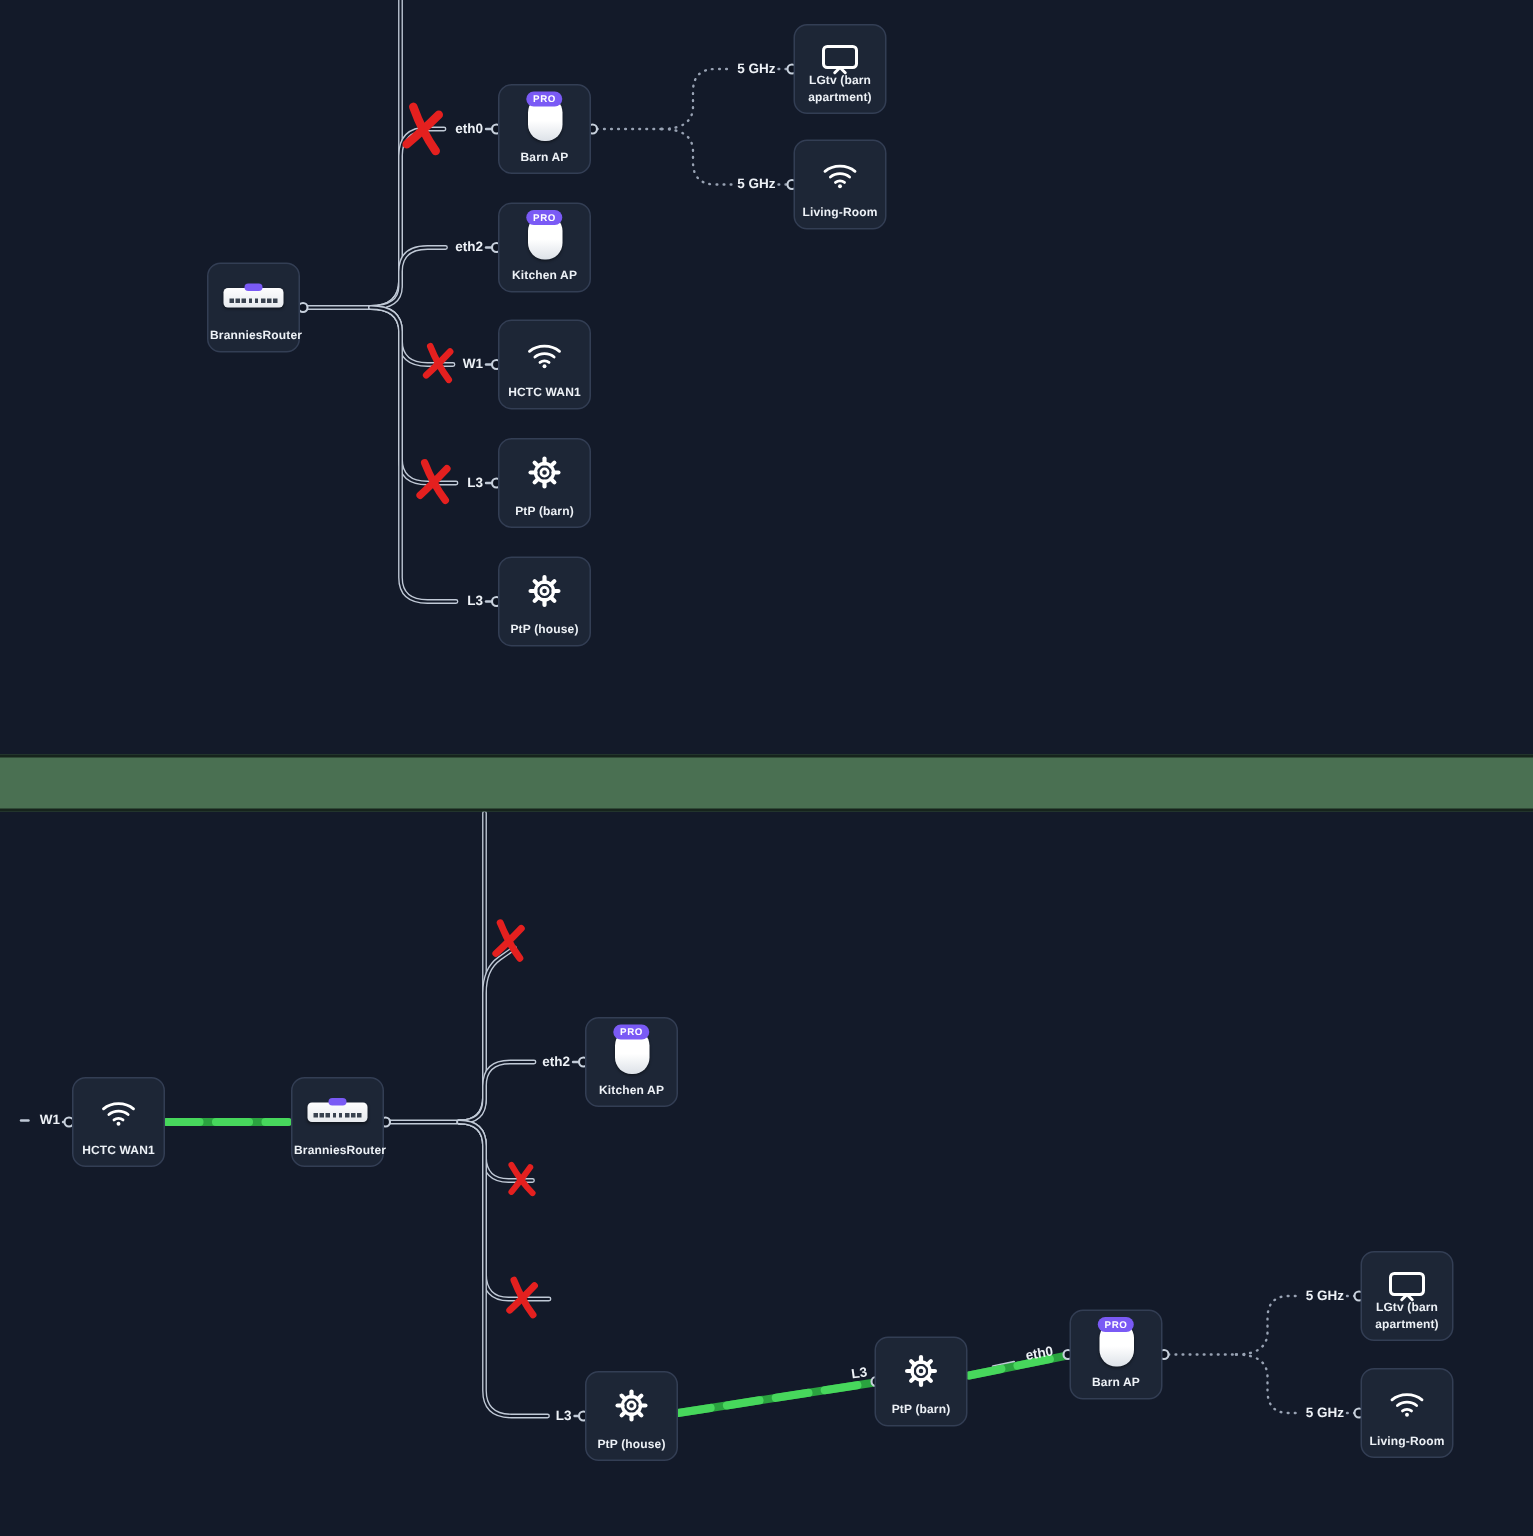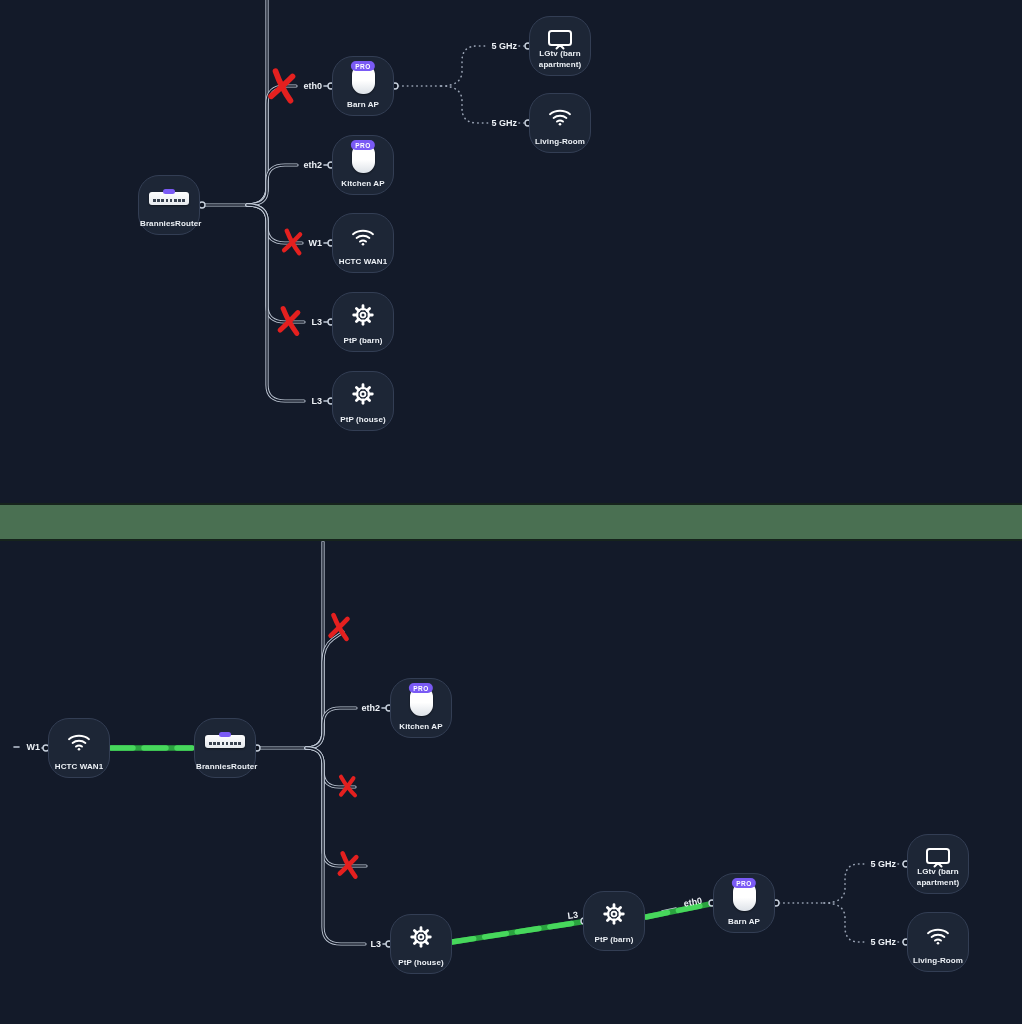--- a/index.html
+++ b/index.html
@@ -16,21 +16,21 @@
   .pipe-i{fill:none;stroke:var(--background);stroke-width:1.4;stroke-linecap:round;}
   .thin{fill:none;stroke:var(--line);stroke-width:1.6;stroke-linecap:round;}
   .dotted{fill:none;stroke:var(--dotted-line);stroke-width:1.6;stroke-linecap:round;stroke-dasharray:.5 4.2;}
   .green-base{fill:none;stroke:var(--link-green);stroke-width:5.4;stroke-linecap:round;}
   .green-bright{fill:none;stroke:var(--link-green-bright);stroke-width:5.4;stroke-linecap:round;stroke-dasharray:22 11;}
   .portdot{fill:#0d1320;stroke:#c7d0dc;stroke-width:1.4;}
   .xstroke{fill:none;stroke:var(--error-red);stroke-width:5.2;stroke-linecap:round;}
   .divider{position:absolute;left:0;top:503px;width:1022px;height:38px;background:var(--green-bar);
     border-top:2px solid #16241c;border-bottom:2px solid #16241c;box-sizing:border-box;z-index:2;}
   .node{position:absolute;width:62px;height:60px;background:var(--card-bg);
-    border:1px solid var(--card-border);border-radius:21px;box-sizing:border-box;z-index:3;
+    border:1px solid var(--card-border);border-radius:9px;box-sizing:border-box;z-index:3;
     display:flex;flex-direction:column;align-items:center;justify-content:flex-end;padding-bottom:5px;cursor:pointer;}
   .node-label{font-size:8px;font-weight:600;color:var(--label-text);text-align:center;
     line-height:1.3;max-width:58px;letter-spacing:.1px;}
   .iconwrap{position:absolute;top:6px;left:0;right:0;height:32px;display:flex;align-items:center;justify-content:center;}
   .ap-capsule{width:23px;height:30px;border-radius:11px;background:linear-gradient(180deg,#ffffff 55%,#dde2e8);
     box-shadow:0 1px 2px rgba(0,0,0,.45);}
   .pro-badge{position:absolute;top:-2px;left:50%;transform:translateX(-50%);background:var(--badge-purple);
     color:#fff;font-size:6.5px;font-weight:700;letter-spacing:.4px;padding:1.5px 4.5px;border-radius:5px;}
   .router-dev{width:40px;height:13px;background:linear-gradient(#fdfdfe,#e7eaee);border-radius:3px;
     position:relative;box-shadow:0 1px 2px rgba(0,0,0,.45);}

